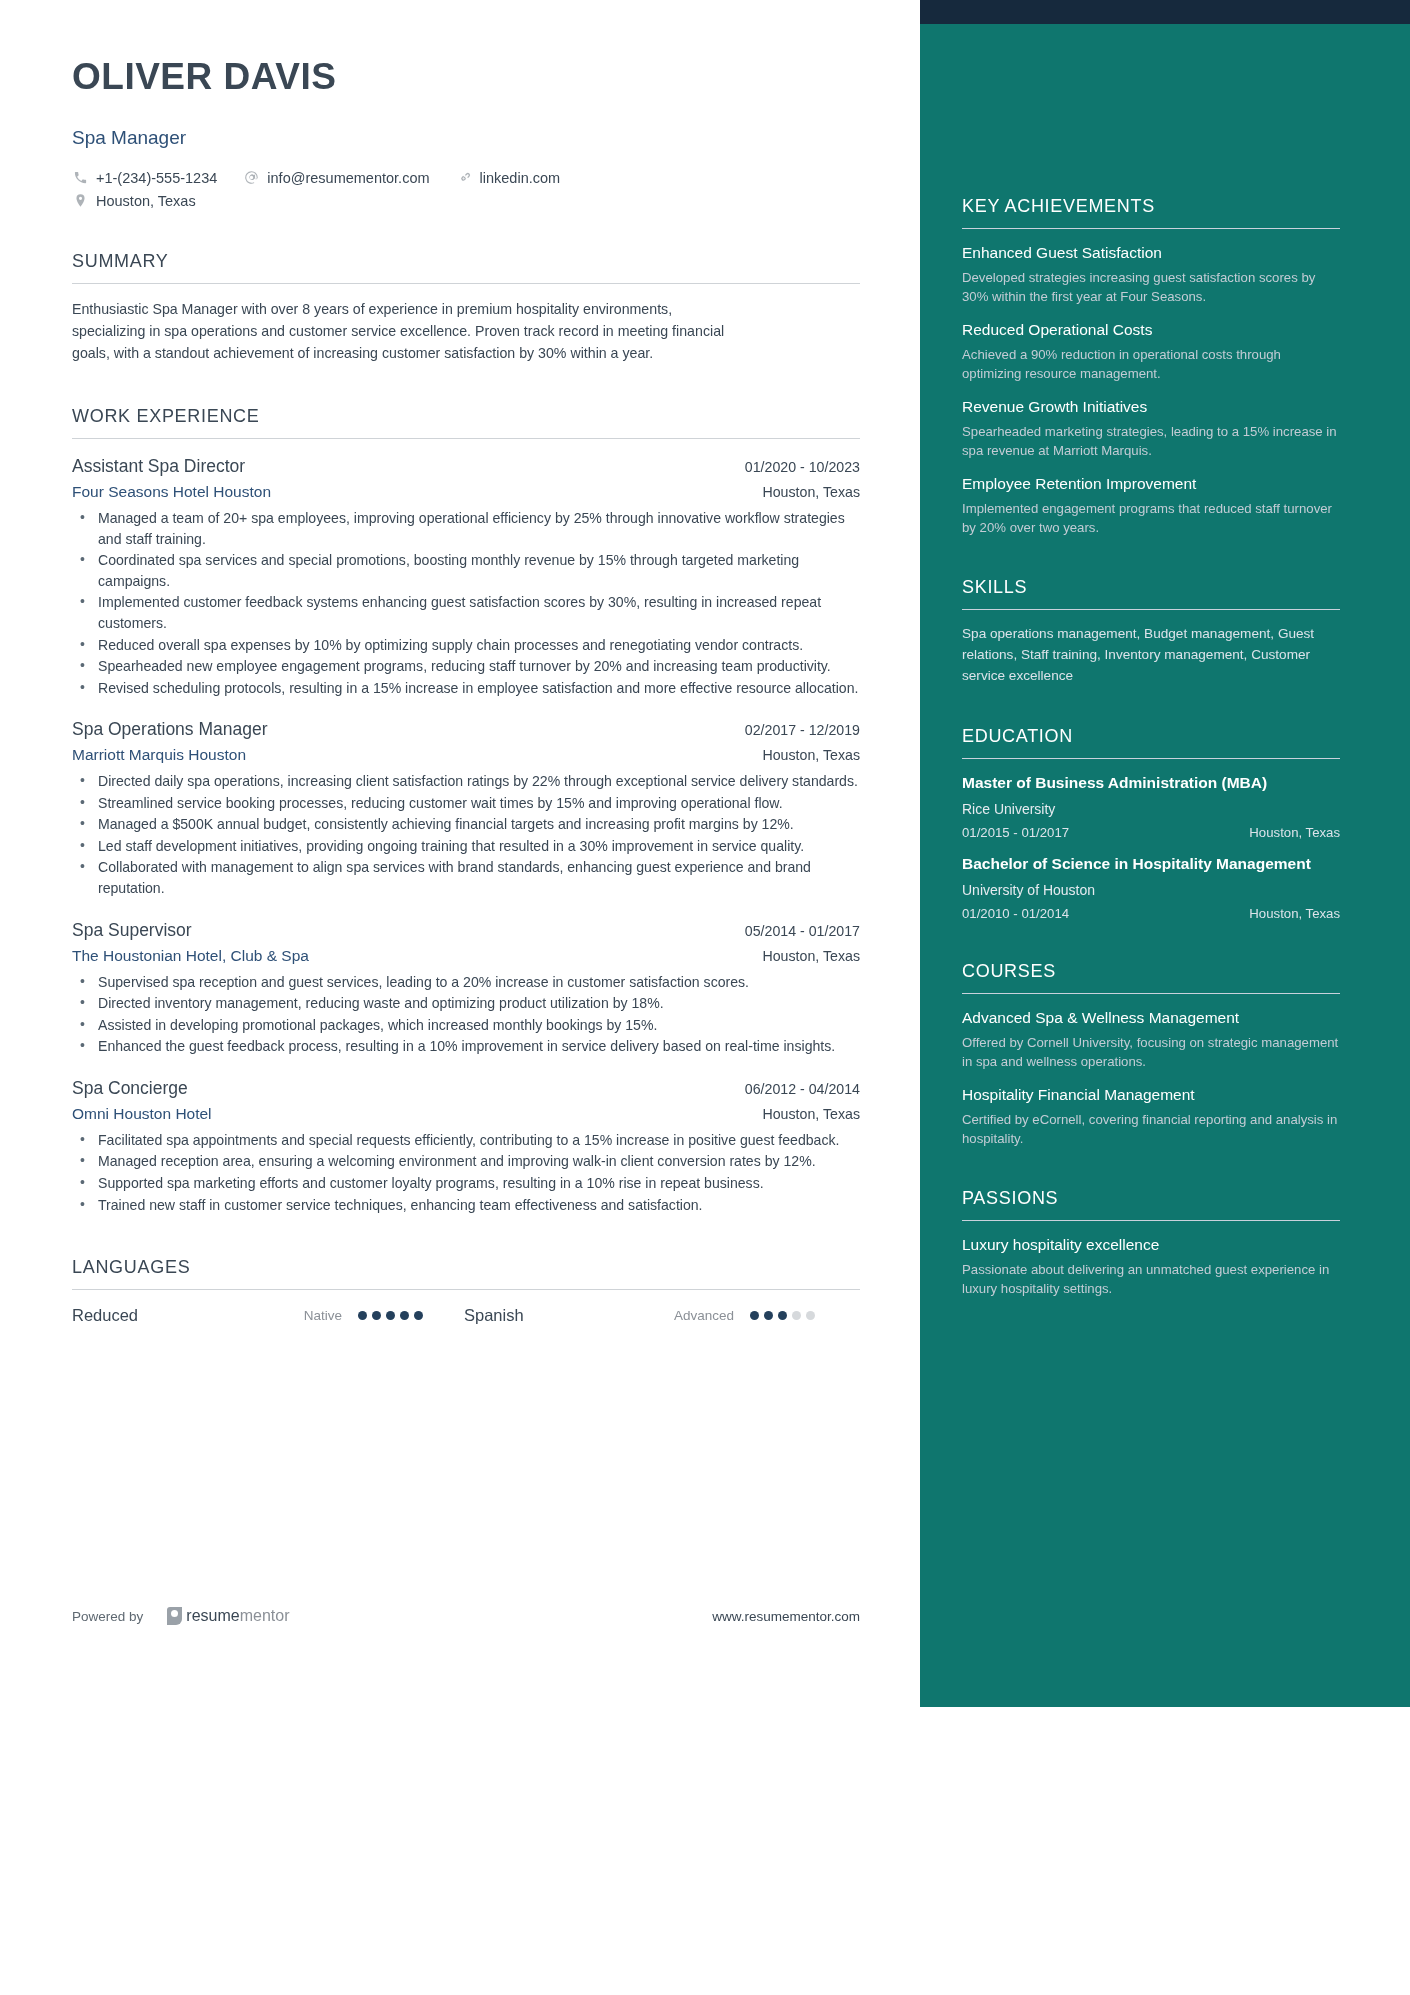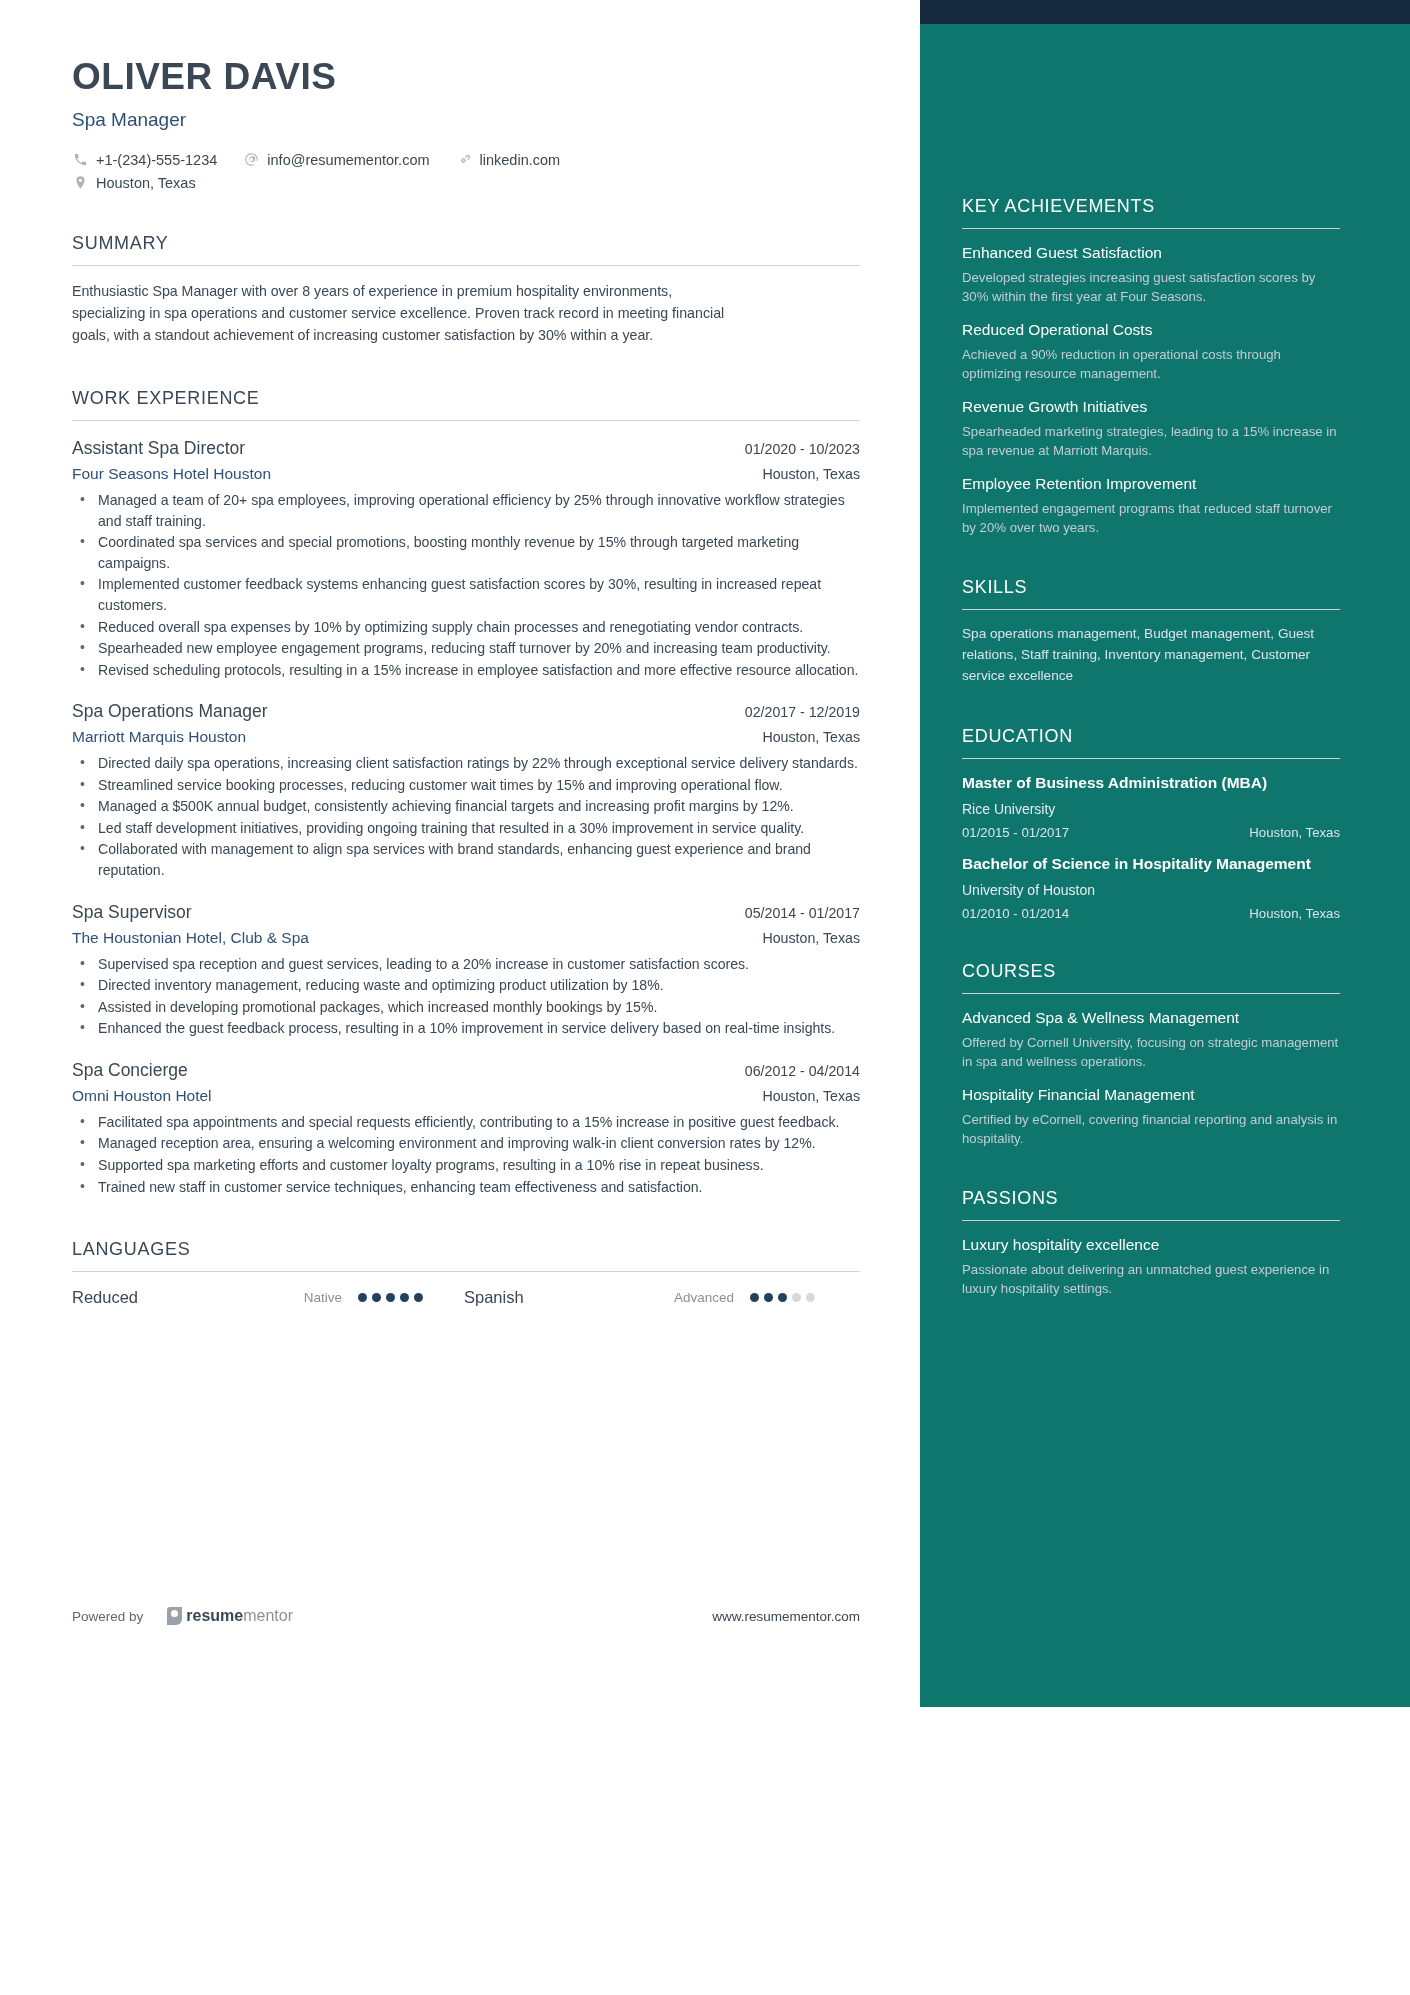--- a/index.html
+++ b/index.html
@@ -19,21 +19,21 @@
   .name {
     font-size: 37px;
     font-weight: 700;
     letter-spacing: 0.5px;
     color: #3a4754;
     line-height: 1.12;
   }
   .job-title {
     font-size: 19px;
     color: #2e5077;
-    margin-top: 12px;
+    margin-top: 30px;
     font-weight: 400;
   }
   .contact-rows { margin-top: 20px; }
   .contact-line { display: flex; align-items: center; flex-wrap: wrap; margin-bottom: 6px; }
   .contact-item { display: flex; align-items: center; margin-right: 26px; }
   .contact-item .ico {
     width: 17px; height: 17px; margin-right: 7px;
     display: inline-flex; align-items: center; justify-content: center;
     color: #aeb3b8; flex: none;
   }
@@ -101,21 +101,21 @@
   .logo-mark {
     width: 15px; height: 18px; margin-right: 4px;
     background: #9aa1a8;
     border-radius: 3px 0 6px 0;
     position: relative;
   }
   .logo-mark::after {
     content: ""; position: absolute; left: 4px; top: 3px;
     width: 7px; height: 7px; background: #fff; border-radius: 50%;
   }
-  .logo-b { font-size: 16px; font-weight: 700; color: #3a4754; }
+  .logo-b { font-size: 16px; font-weight: 400; color: #3a4754; }
   .logo-n { font-size: 16px; font-weight: 400; color: #8b9097; }
   .site { font-size: 13.5px; color: #3a4754; }
 
   
   .sidebar {
     width: 490px;
     background: #0f766e;
     position: relative;
     padding: 0 70px 0 42px;
   }

